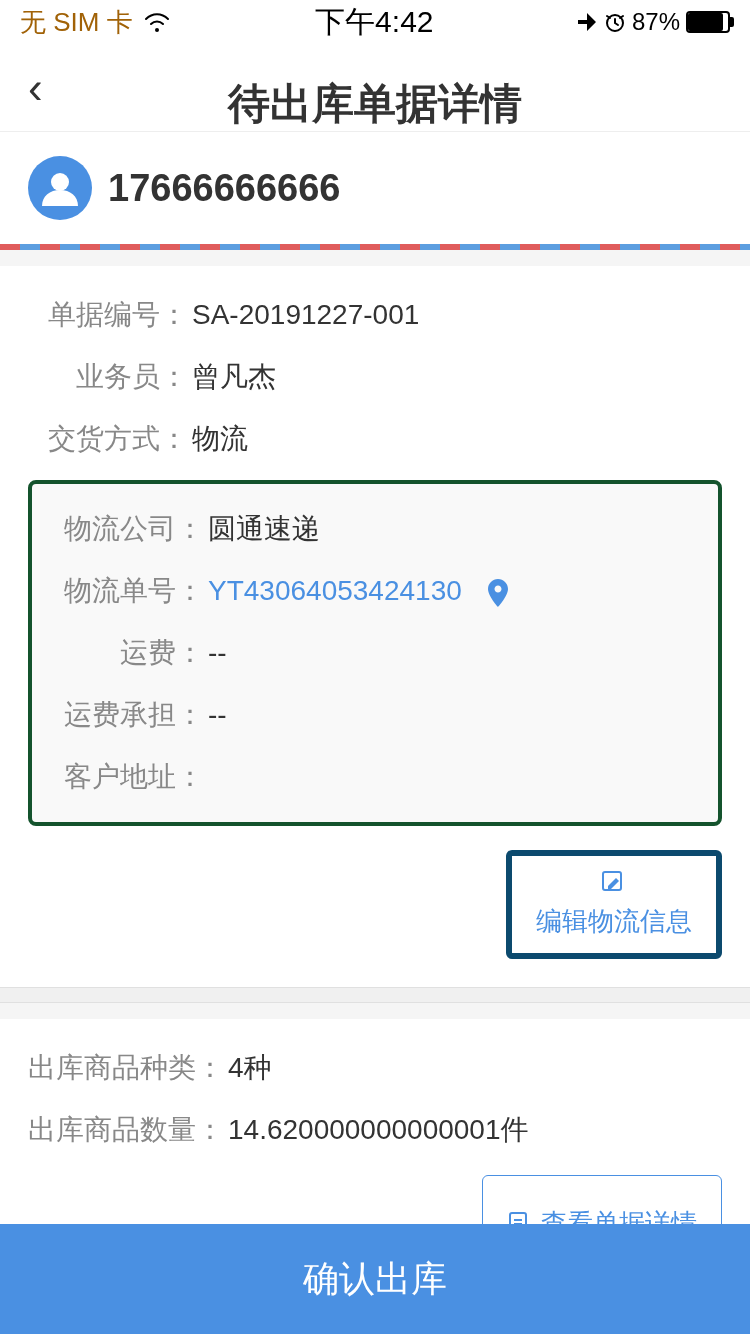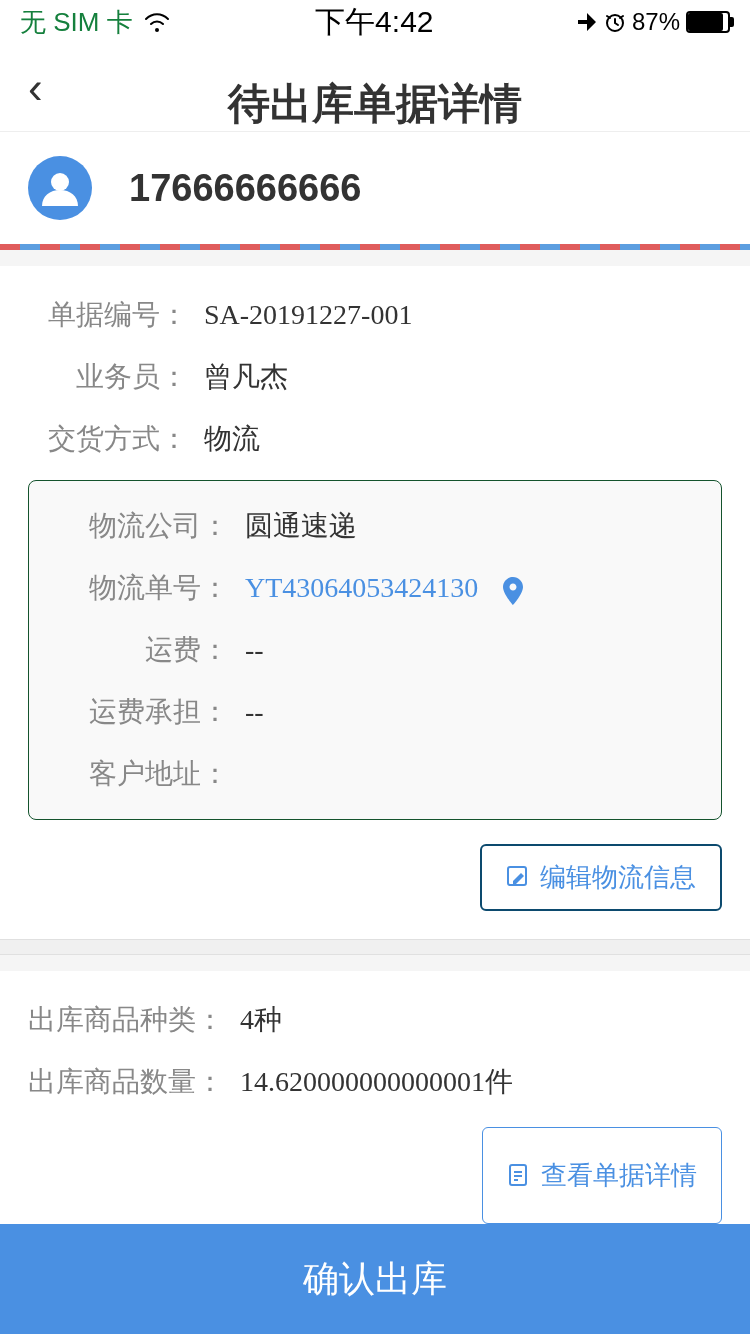--- a/index.html
+++ b/index.html
@@ -22,21 +22,21 @@
       align-items: center;
       justify-content: space-between;
       padding: 0 20px;
       font-size: 28px;
     }
     .status-left {
       display: flex;
       align-items: center;
       gap: 8px;
       font-size: 26px;
-      color: #15803d;
+      color: #a16207;
     }
     .status-center {
       font-size: 30px;
       font-weight: 500;
       color: #000;
     }
     .status-right {
       display: flex;
       align-items: center;
       gap: 6px;
@@ -100,21 +100,21 @@
       background: #f5f5f5;
       padding-bottom: 120px;
     }
 
     
     .customer-card {
       background: #fff;
       padding: 24px 28px;
       display: flex;
       align-items: center;
-      gap: 37px;
+      gap: 16px;
       margin-bottom: 0;
     }
     .avatar {
       width: 64px;
       height: 64px;
       border-radius: 50%;
       background: #4a90e2;
       display: flex;
       align-items: center;
       justify-content: center;
@@ -156,60 +156,60 @@
     }
     .info-label {
       color: #888;
       min-width: 160px;
       text-align: right;
       flex-shrink: 0;
     }
     .info-value {
       color: #333;
       flex: 1;
-      margin-left: 16px;
+      margin-left: 4px;
       word-break: break-all;
-      font-family: Liberation Serif, serif;
     }
     .info-value.blue {
       color: #4a90e2;
     }
 
     
     .logistics-box {
       background: #f9f9f9;
-      border: 1px solid #14532d;
+      border: 4px solid #14532d;
       border-radius: 8px;
       margin-top: 16px;
-      padding: 24px 40px;
+      padding: 24px 12px;
     }
 
     .location-icon {
       display: inline-flex;
       margin-left: 12px;
       vertical-align: middle;
     }
 
     
     .edit-btn-row {
       display: flex;
       justify-content: flex-end;
       margin-top: 24px;
     }
     .edit-btn {
-      border: 2px solid #0c4a6e;
+      border: 6px solid #0c4a6e;
       color: #4a90e2;
       background: #fff;
       border-radius: 6px;
       padding: 14px 24px;
       font-size: 26px;
       display: flex;
       align-items: center;
       gap: 8px;
       cursor: pointer;
+      flex-direction: column;
     }
 
     
     .section-separator {
       height: 16px;
       background: #f0f0f0;
       border-top: 1px solid #e0e0e0;
       border-bottom: 1px solid #e0e0e0;
     }
 

